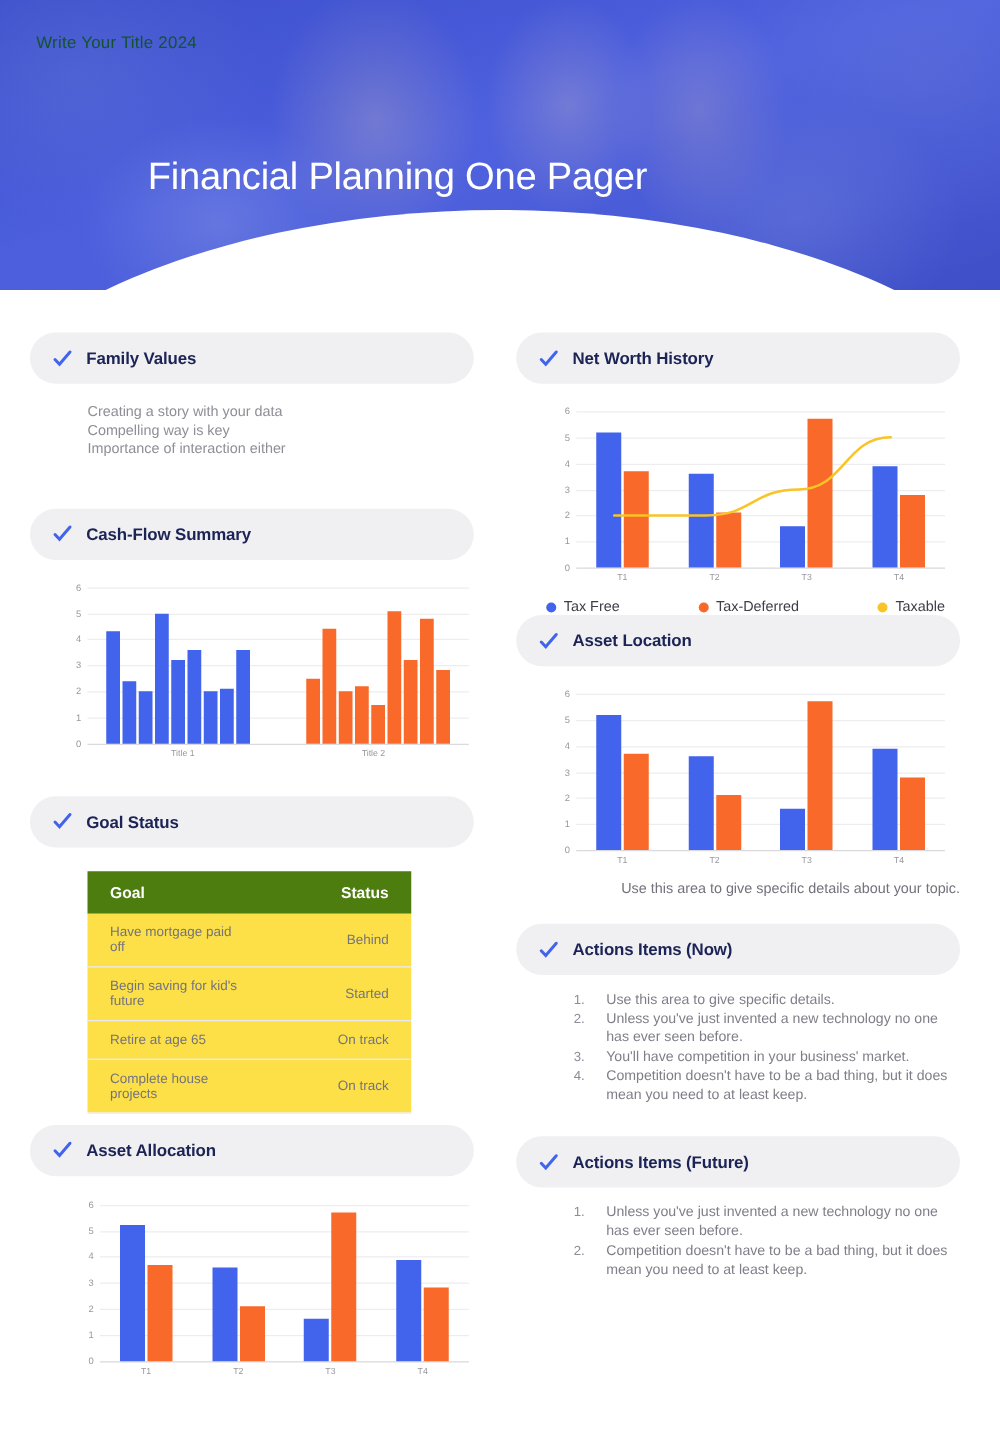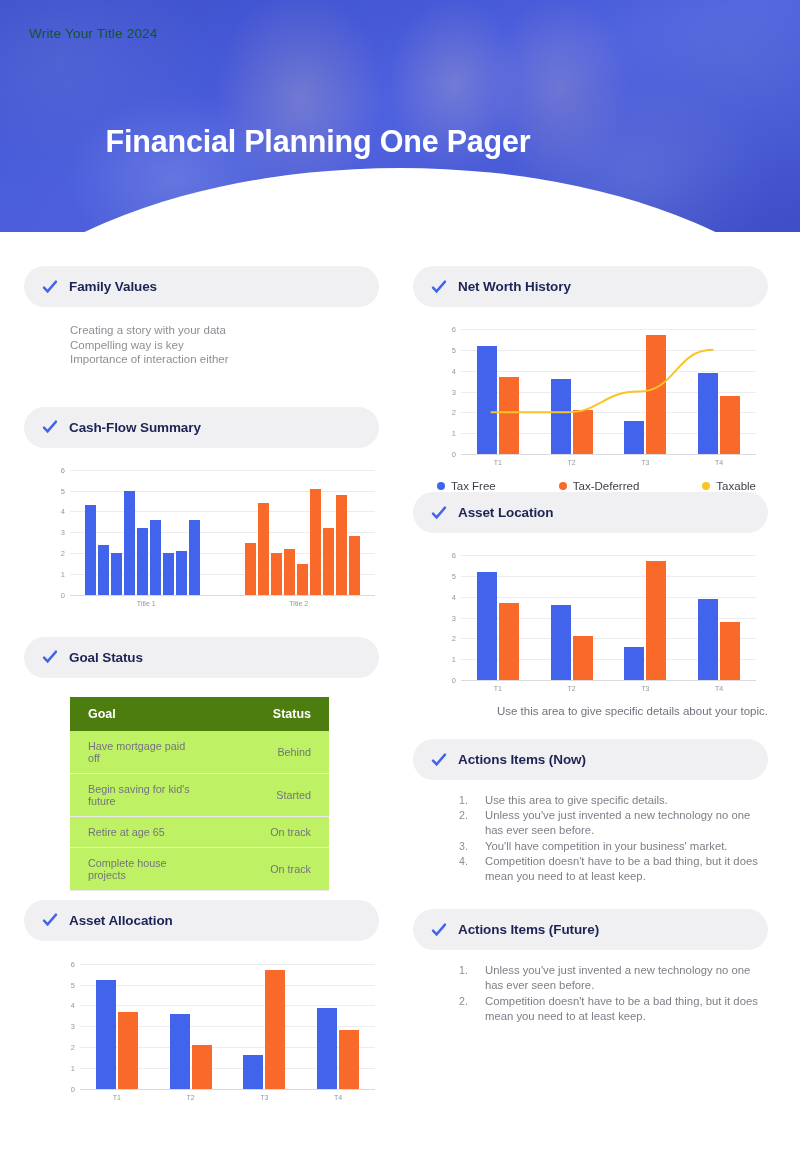--- a/index.html
+++ b/index.html
@@ -36,21 +36,21 @@
     position:absolute; left:-8%; bottom:-176px; width:116%; height:240px;
     background:#ffffff; border-radius:50% 50% 0 0 / 100% 100% 0 0;
   }
   .header-kicker {
     position:absolute; left:29px; top:26px;
     font-size:13.5px; font-weight:400; color:#14532d; letter-spacing:.2px;
     z-index:4;
   }
   .header-title {
     position:absolute; left:0; top:124px; width:636px; text-align:center;
-    font-size:30.5px; font-weight:bold; color:#ffffff; letter-spacing:-.2px;
+    font-size:30.5px; font-weight:normal; color:#ffffff; letter-spacing:-.2px;
     z-index:4;
   }
 
   
   .col-left  { position:absolute; left:24px;  top:266px; width:355px; }
   .col-right { position:absolute; left:413px; top:266px; width:355px; }
 
   
   .pill {
     display:flex; align-items:center;
@@ -111,21 +111,21 @@
   }
   .tbl th {
     background:#4d7c0f; color:#ffffff;
     font-size:12.5px; font-weight:bold; text-align:left;
     padding:10px 0 10px 18px; height:31px;
   }
   .tbl th.th-status { padding-left:0; padding-right:18px; text-align:right; }
   .tbl td {
     font-size:10.8px; color:#74747e;
     padding:9px 0 9px 18px; height:29px;
-    border-bottom:1px solid #eaeaee; background:#bef264;
+    border-bottom:1px solid #eaeaee; background:#fde047;
   }
   .tbl td.td-status { padding-left:0; padding-right:18px; text-align:right; }
   .tbl tr:last-child td { border-bottom:1px solid #eaeaee; }
 
   
   .numlist { padding:13px 0 0 46px; }
   .numrow { display:flex; gap:0; }
   .numrow-n {
     width:26px; flex:none;
     font-size:10.6px; color:#8c8c95; line-height:15.2px;

